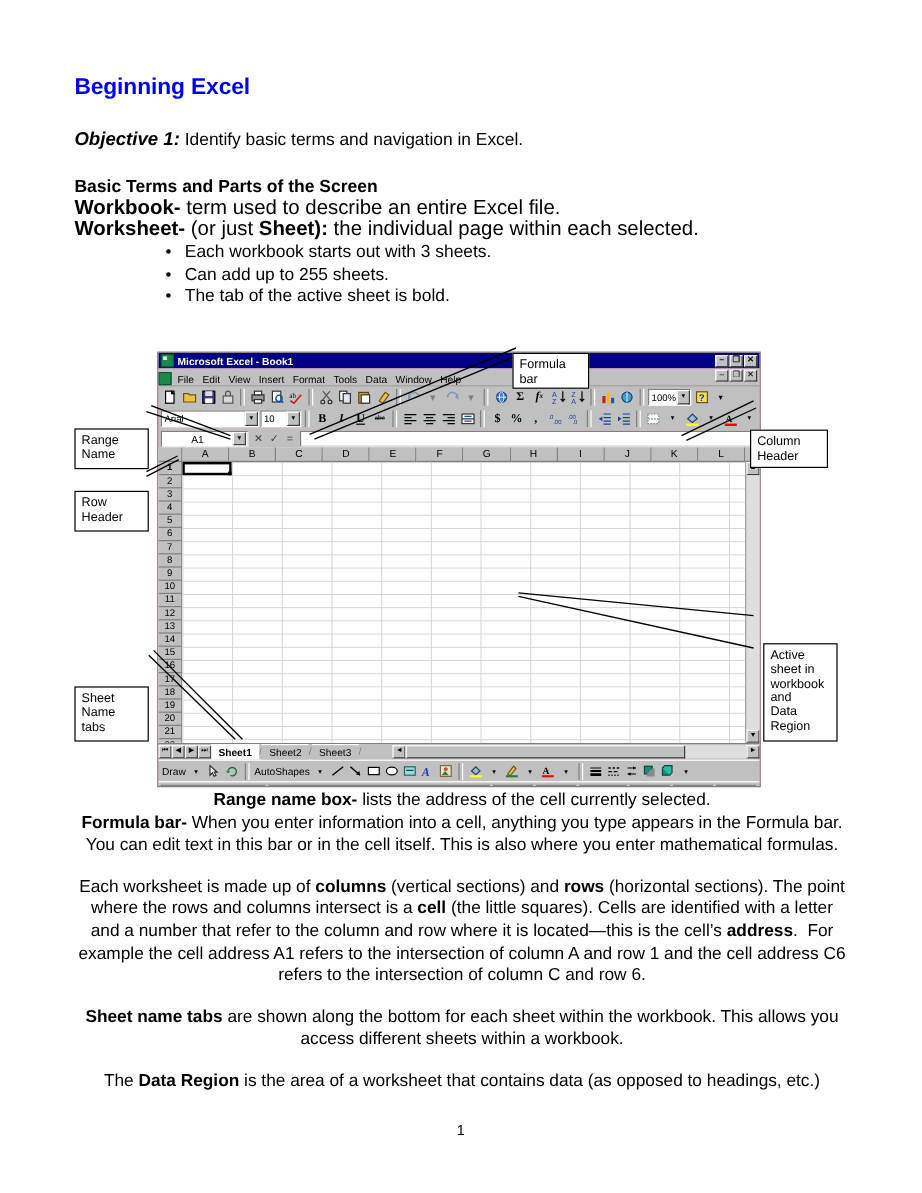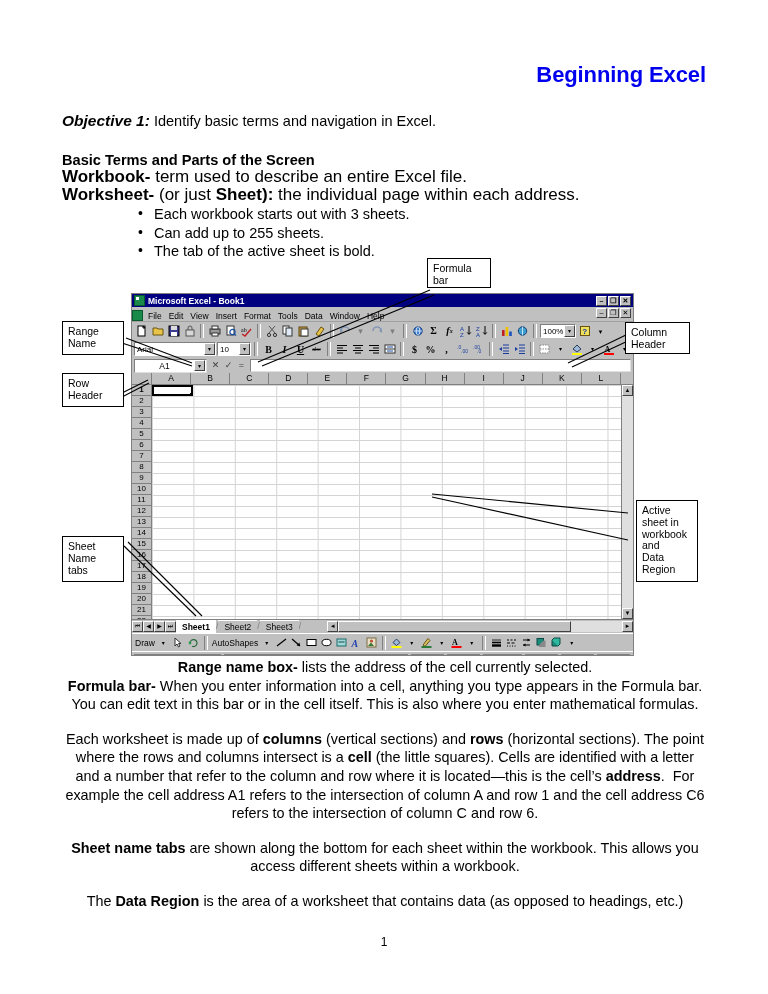--- a/index.html
+++ b/index.html
@@ -18,26 +18,25 @@
   .page {
     position: relative;
     width: 768px;
     height: 994px;
     box-sizing: border-box;
     padding: 62px 62px 0 62px;
   }
 
   
   h1.doc-title {
-    font-size: 22px;
+    font-size: 19px;
     font-weight: bold;
     color: #0000ee;
     margin: 0 0 0 0;
     letter-spacing: -0.1px;
-    text-align: right;
   }
   .objective-line {
     margin-top: 24px;
     font-size: 14.5px;
   }
   .objective-label {
     font-weight: bold;
     font-style: italic;
     font-size: 15.5px;
   }
@@ -93,20 +92,21 @@
   
   .callout {
     position: absolute;
     background: #ffffff;
     border: 1px solid #000000;
     font-size: 10.5px;
     line-height: 11.8px;
     padding: 4px 5px;
     box-sizing: border-box;
     z-index: 40;
+    margin-top: 36px;
   }
   .leader {
     position: absolute;
     z-index: 35;
     overflow: visible;
     pointer-events: none;
   }
 
   
   .excel-window {
@@ -474,21 +474,21 @@
     <span class="objective-text">Identify basic terms and navigation in Excel.</span>
   </div>
 
   <div class="section-head">Basic Terms and Parts of the Screen</div>
 
   <div class="term-line">
     <b>Workbook-</b><span> term used to describe an entire Excel file.</span>
   </div>
 
   <div class="term-line">
-    <b>Worksheet-</b><span> (or just </span><b>Sheet</b><b>):</b><span> the individual page within each address.</span>
+    <b>Worksheet-</b><span> (or just </span><b>Sheet</b><b>):</b><span> the individual page within each selected.</span>
   </div>
 
   <ul class="bullets">
     <li>Each workbook starts out with 3 sheets.</li>
     <li>Can add up to 255 sheets.</li>
     <li>The tab of the active sheet is bold.</li>
   </ul>
 
   <div class="excel-window">
 

